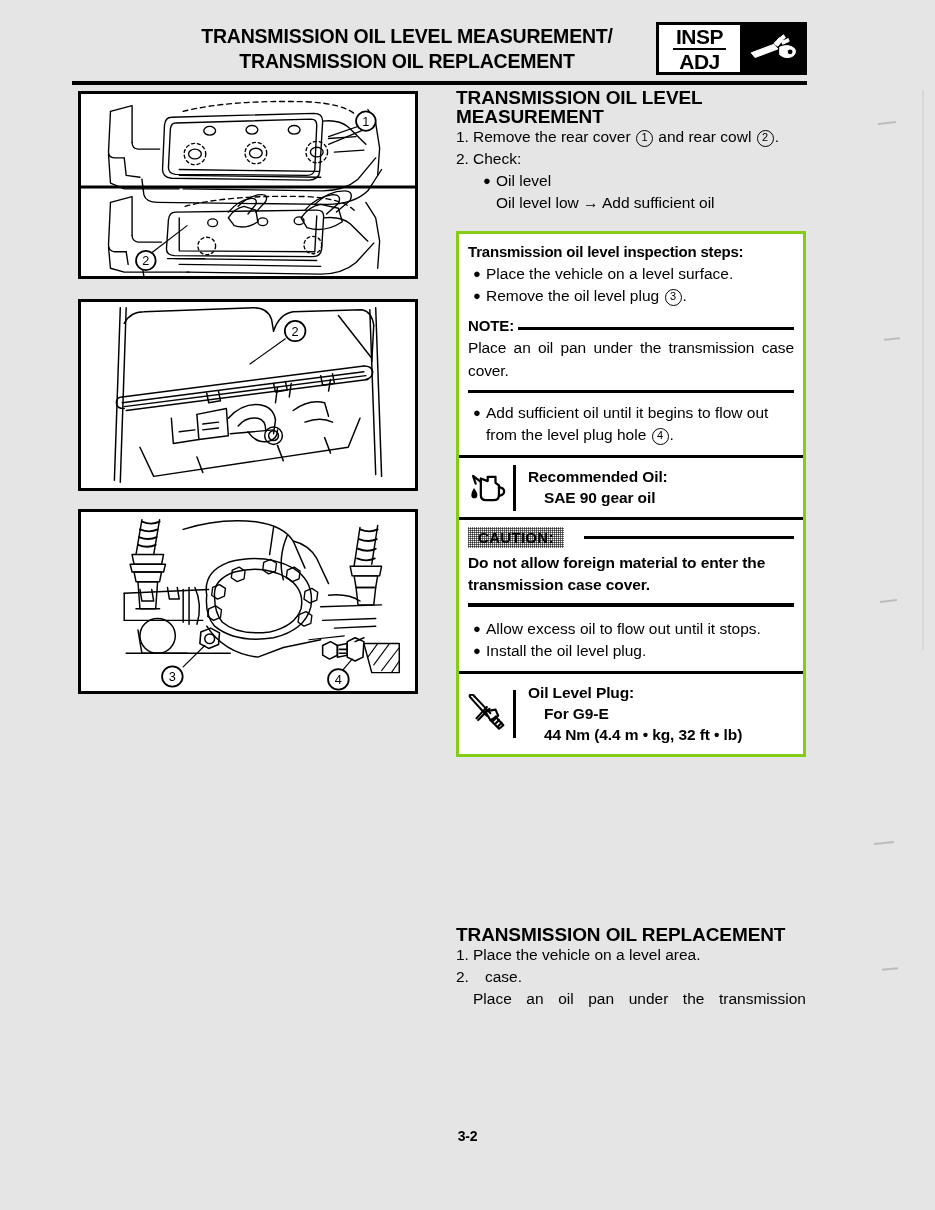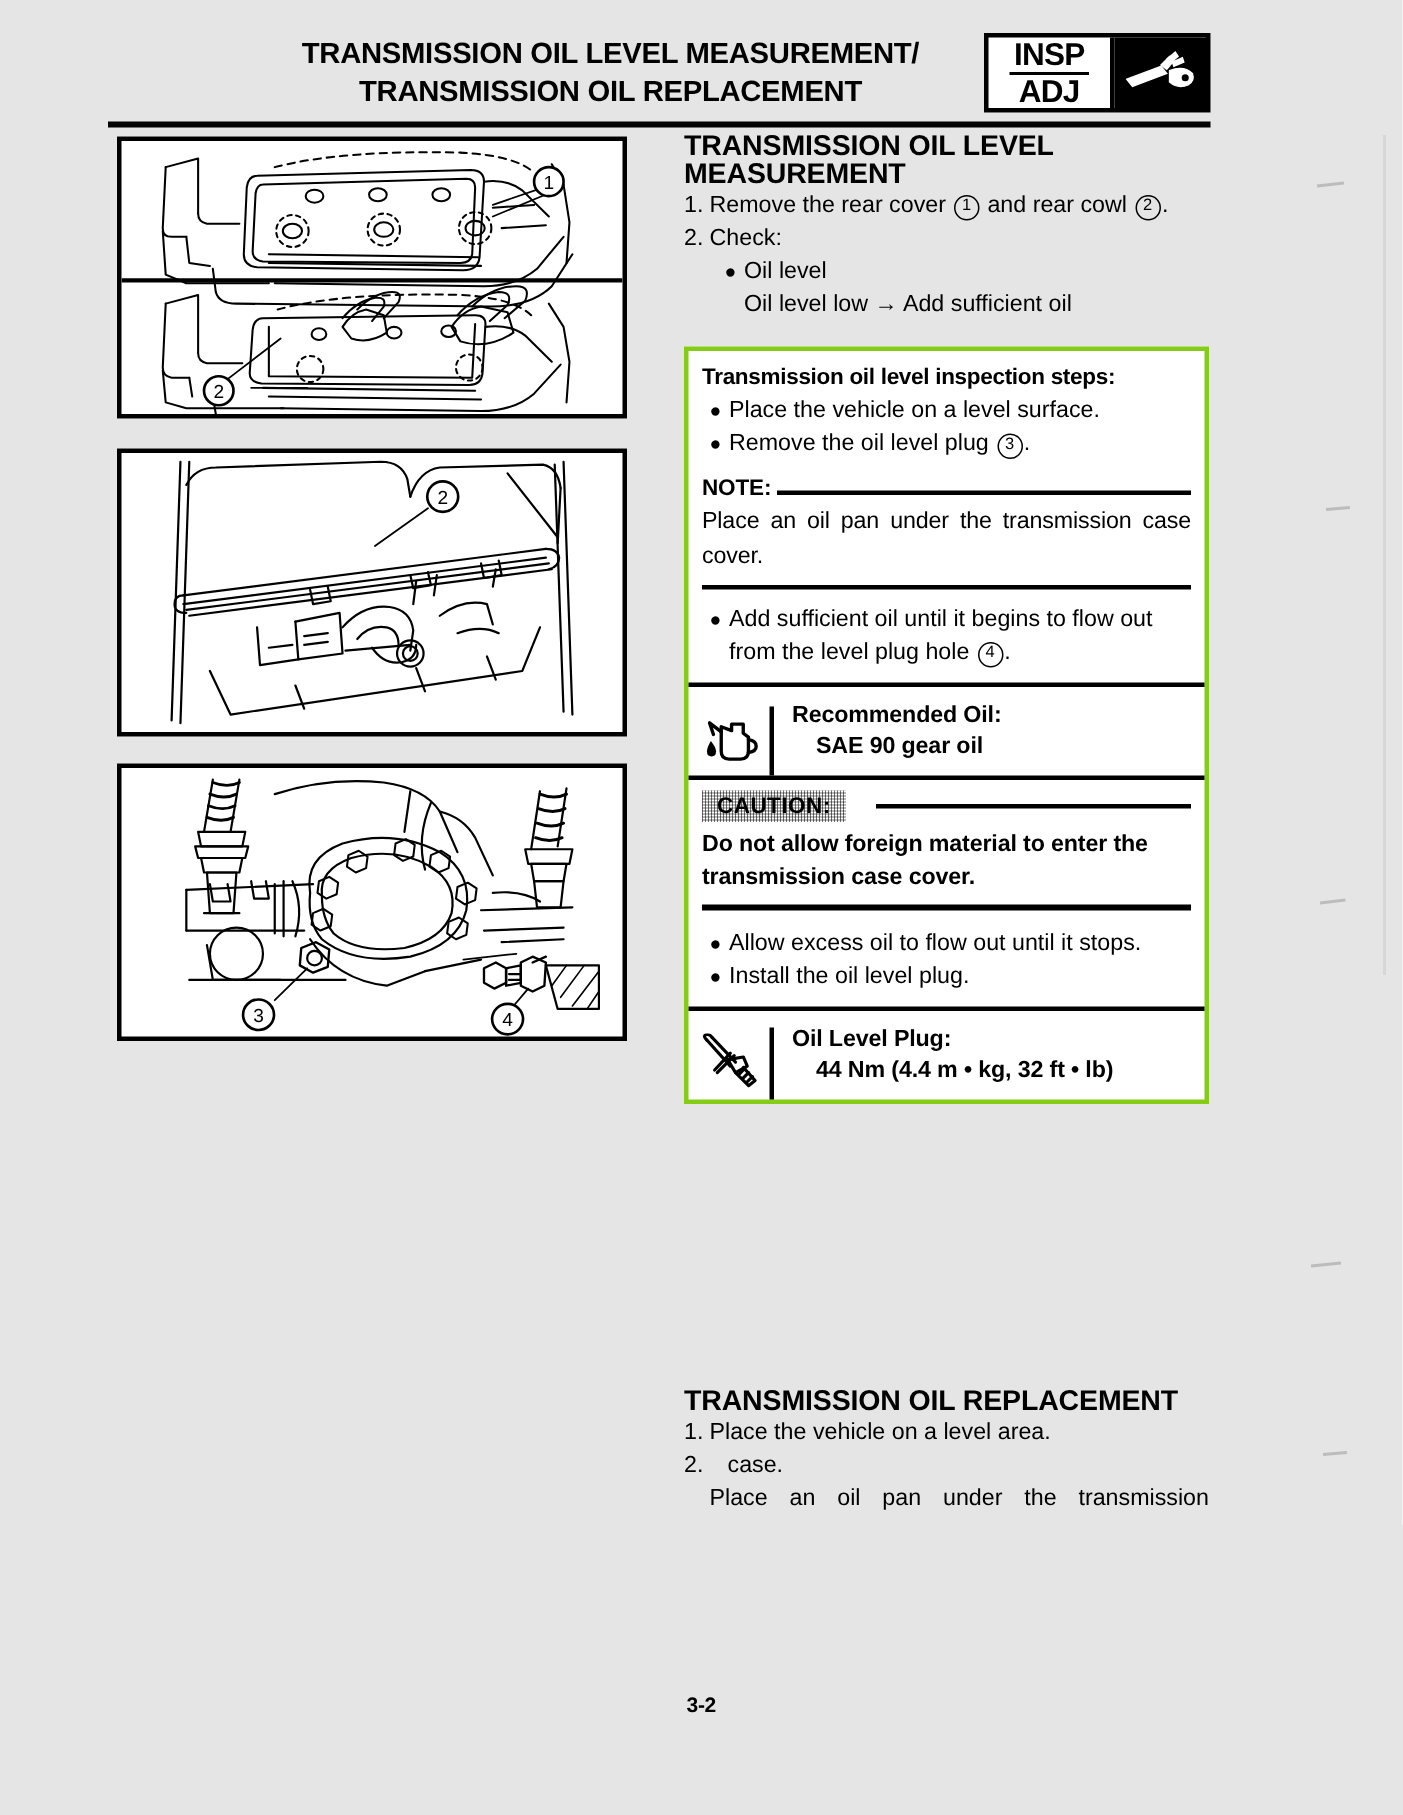--- a/index.html
+++ b/index.html
@@ -175,21 +175,21 @@
   .note-rule { flex: 1; height: 3px; background: #000; position: relative; top: 3px; }
   .note-body {
     font-size: 15.5px;
     line-height: 23px;
     text-align: justify;
     letter-spacing: -0.1px;
   }
   .note-bottom-rule { height: 3px; background: #000; margin-top: 8px; }
 
   
-  .spec-row { display: flex; align-items: flex-end; }
+  .spec-row { display: flex; align-items: center; }
   .spec-icon {
     width: 54px;
     flex-shrink: 0;
     border-right: 3px solid #000;
     display: flex;
     align-items: center;
     justify-content: center;
     padding: 4px 0;
   }
   .spec-body {
@@ -634,20 +634,21 @@
             <path d="M12 28 L24 15"></path>
             <path d="M28 30 L38 40 L43 36 L34 26"></path>
             <path d="M31 31 L35 27"></path>
             <path d="M34 34 L38 30"></path>
             <path d="M37 37 L41 33"></path>
           </g>
         </svg>
       </div>
       <div class="spec-body">
         <div>Oil Level Plug:</div>
+        <div class="ind1">For G9-E</div>
         <div class="ind1">44 Nm (4.4 m • kg, 32 ft • lb)</div>
       </div>
     </div>
   </div>
 
   <div class="col" id="replacement">
     <div class="sec-title">TRANSMISSION OIL REPLACEMENT</div>
     <div class="num-item">
       <span class="n">1.</span>
       <span class="t">Place the vehicle on a level area.</span>

